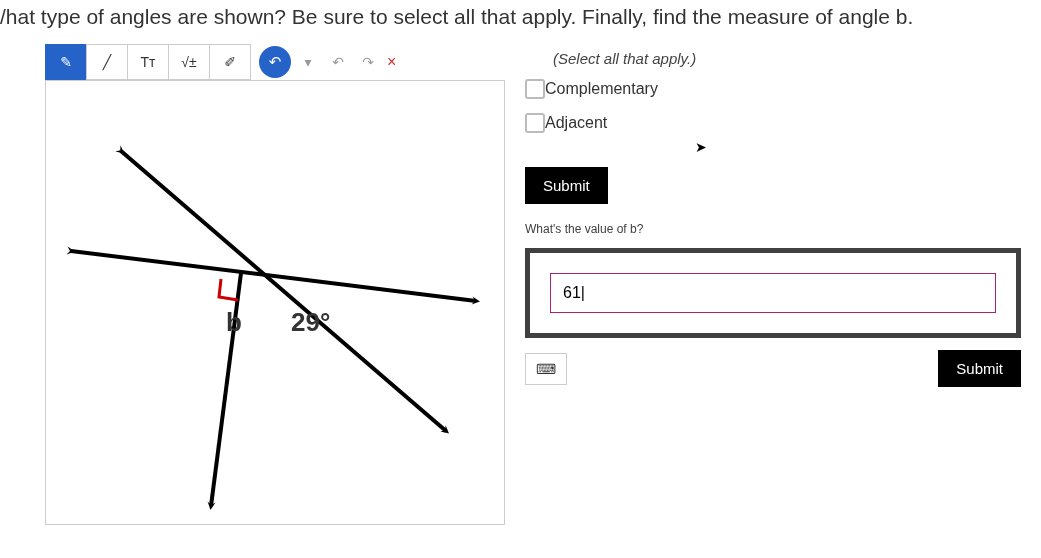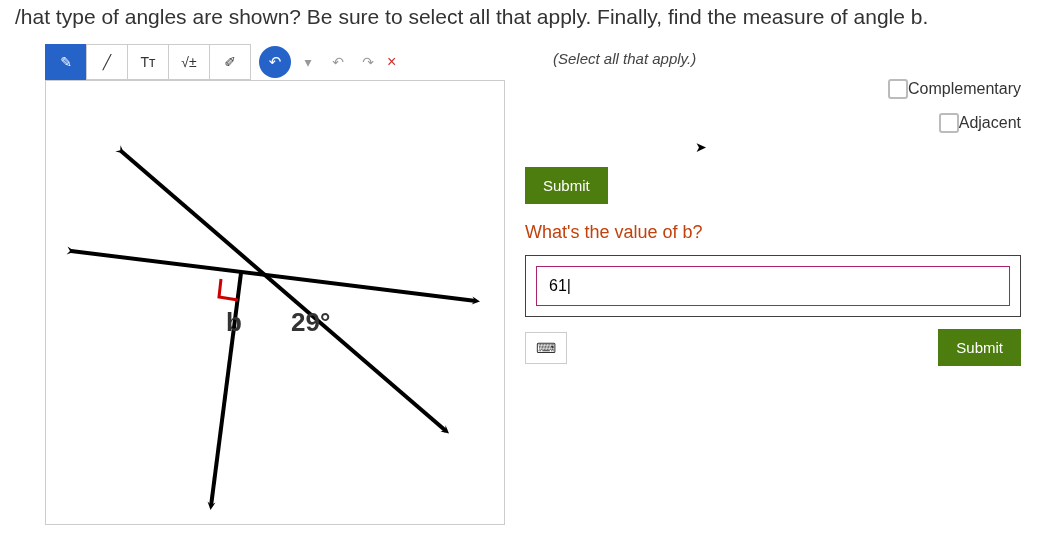--- a/index.html
+++ b/index.html
@@ -7,21 +7,21 @@
       font-family: Arial, Helvetica, sans-serif;
       background: #ffffff;
       padding: 5px 0 0 0;
       color: #333;
       width: 1041px;
     }
     .question-text {
       font-size: 21px;
       color: #333;
       margin-bottom: 15px;
-      padding-left: 15px;
+      padding-left: 0;
     }
     .content-area {
       display: flex;
       gap: 20px;
       padding-left: 45px;
     }
     .left-panel {
       width: 460px;
     }
     .toolbar {
@@ -92,48 +92,47 @@
       font-size: 15px;
       margin-bottom: 12px;
       margin-left: 28px;
     }
     .checkbox-row {
       display: flex;
       align-items: center;
       gap: 0;
       margin-bottom: 14px;
       cursor: pointer;
-      justify-content: flex-end;
     }
     .checkbox-box {
       width: 20px;
       height: 20px;
       border: 2px solid #bbb;
       border-radius: 3px;
       background: #fff;
     }
     .checkbox-label { font-size: 16px; color: #333; }
     .submit-btn {
-      background: #4d7c0f;
+      background: #000000;
       color: #fff;
       border: none;
       padding: 10px 18px;
       font-size: 15px;
       cursor: pointer;
       margin-top: 20px;
       margin-bottom: 18px;
     }
     .value-q {
-      font-size: 18px;
-      color: #c2410c;
+      font-size: 12px;
+      color: #404040;
       margin-bottom: 12px;
     }
     .answer-box {
-      border: 1px solid #404040;
-      padding: 10px;
+      border: 5px solid #404040;
+      padding: 20px;
       margin-bottom: 12px;
     }
     .answer-input {
       width: 100%;
       border: 1px solid #a8246f;
       padding: 10px 12px;
       font-size: 16px;
       font-family: Arial;
       outline: none;
     }

